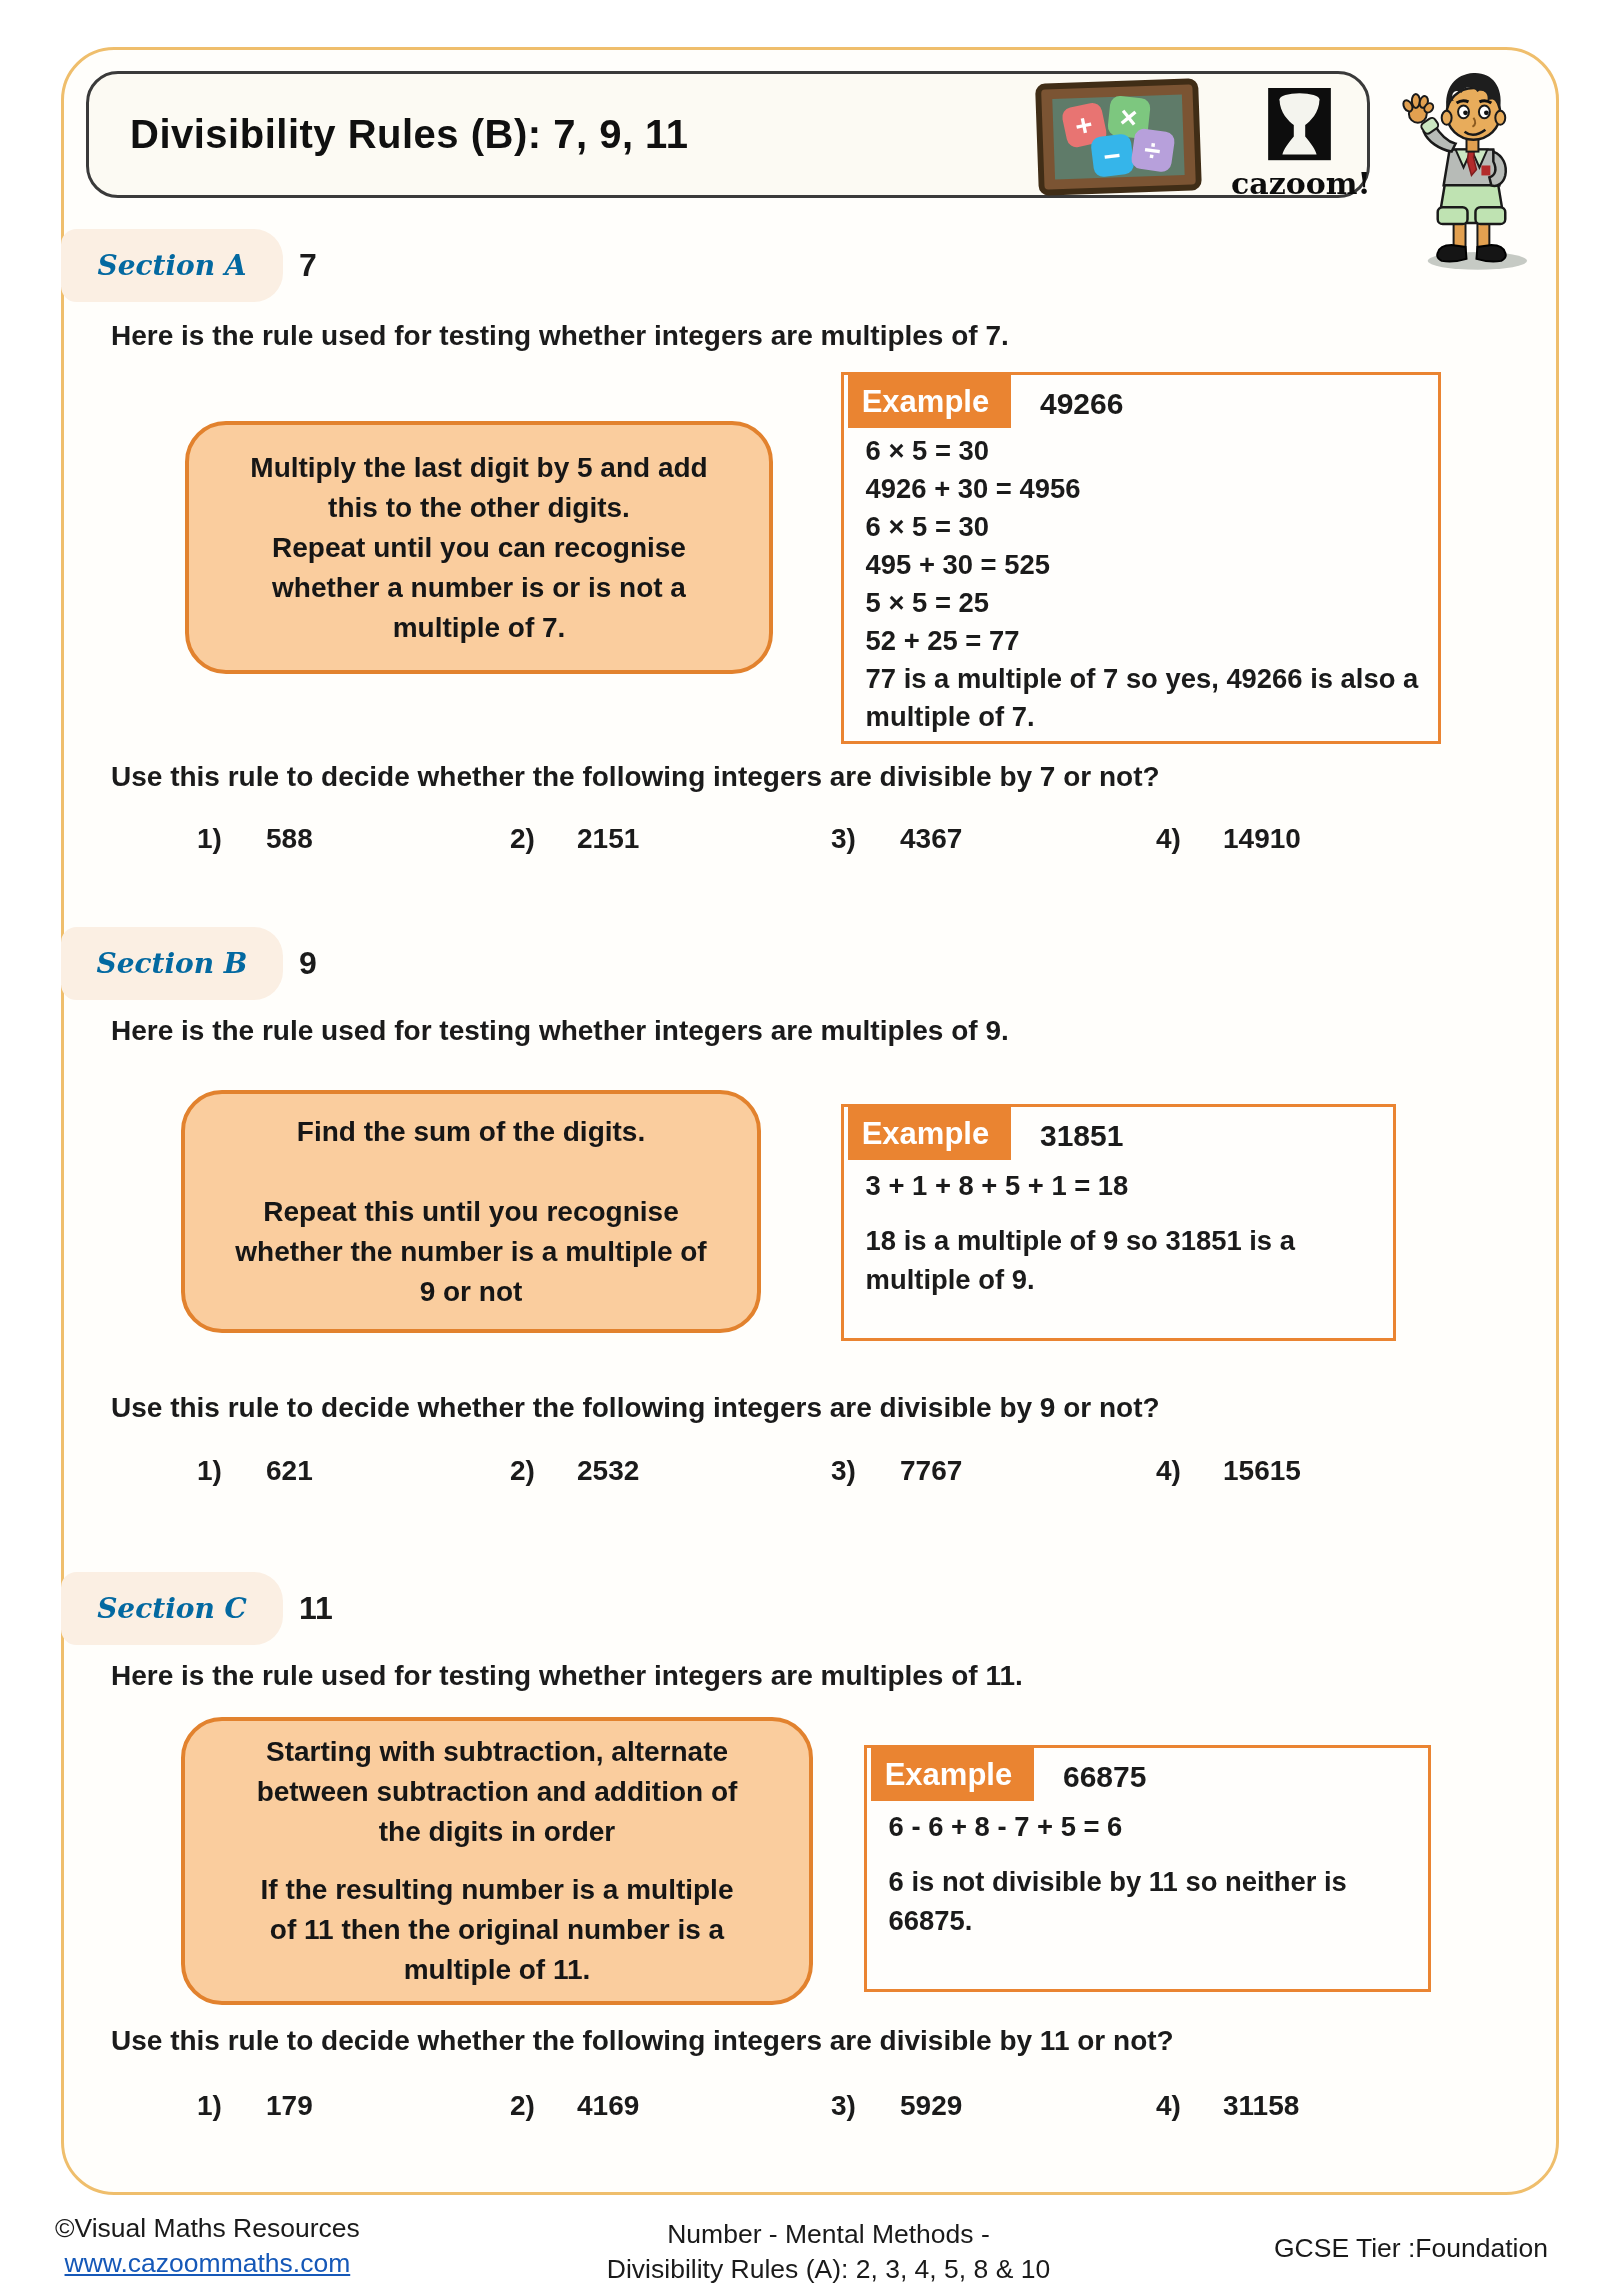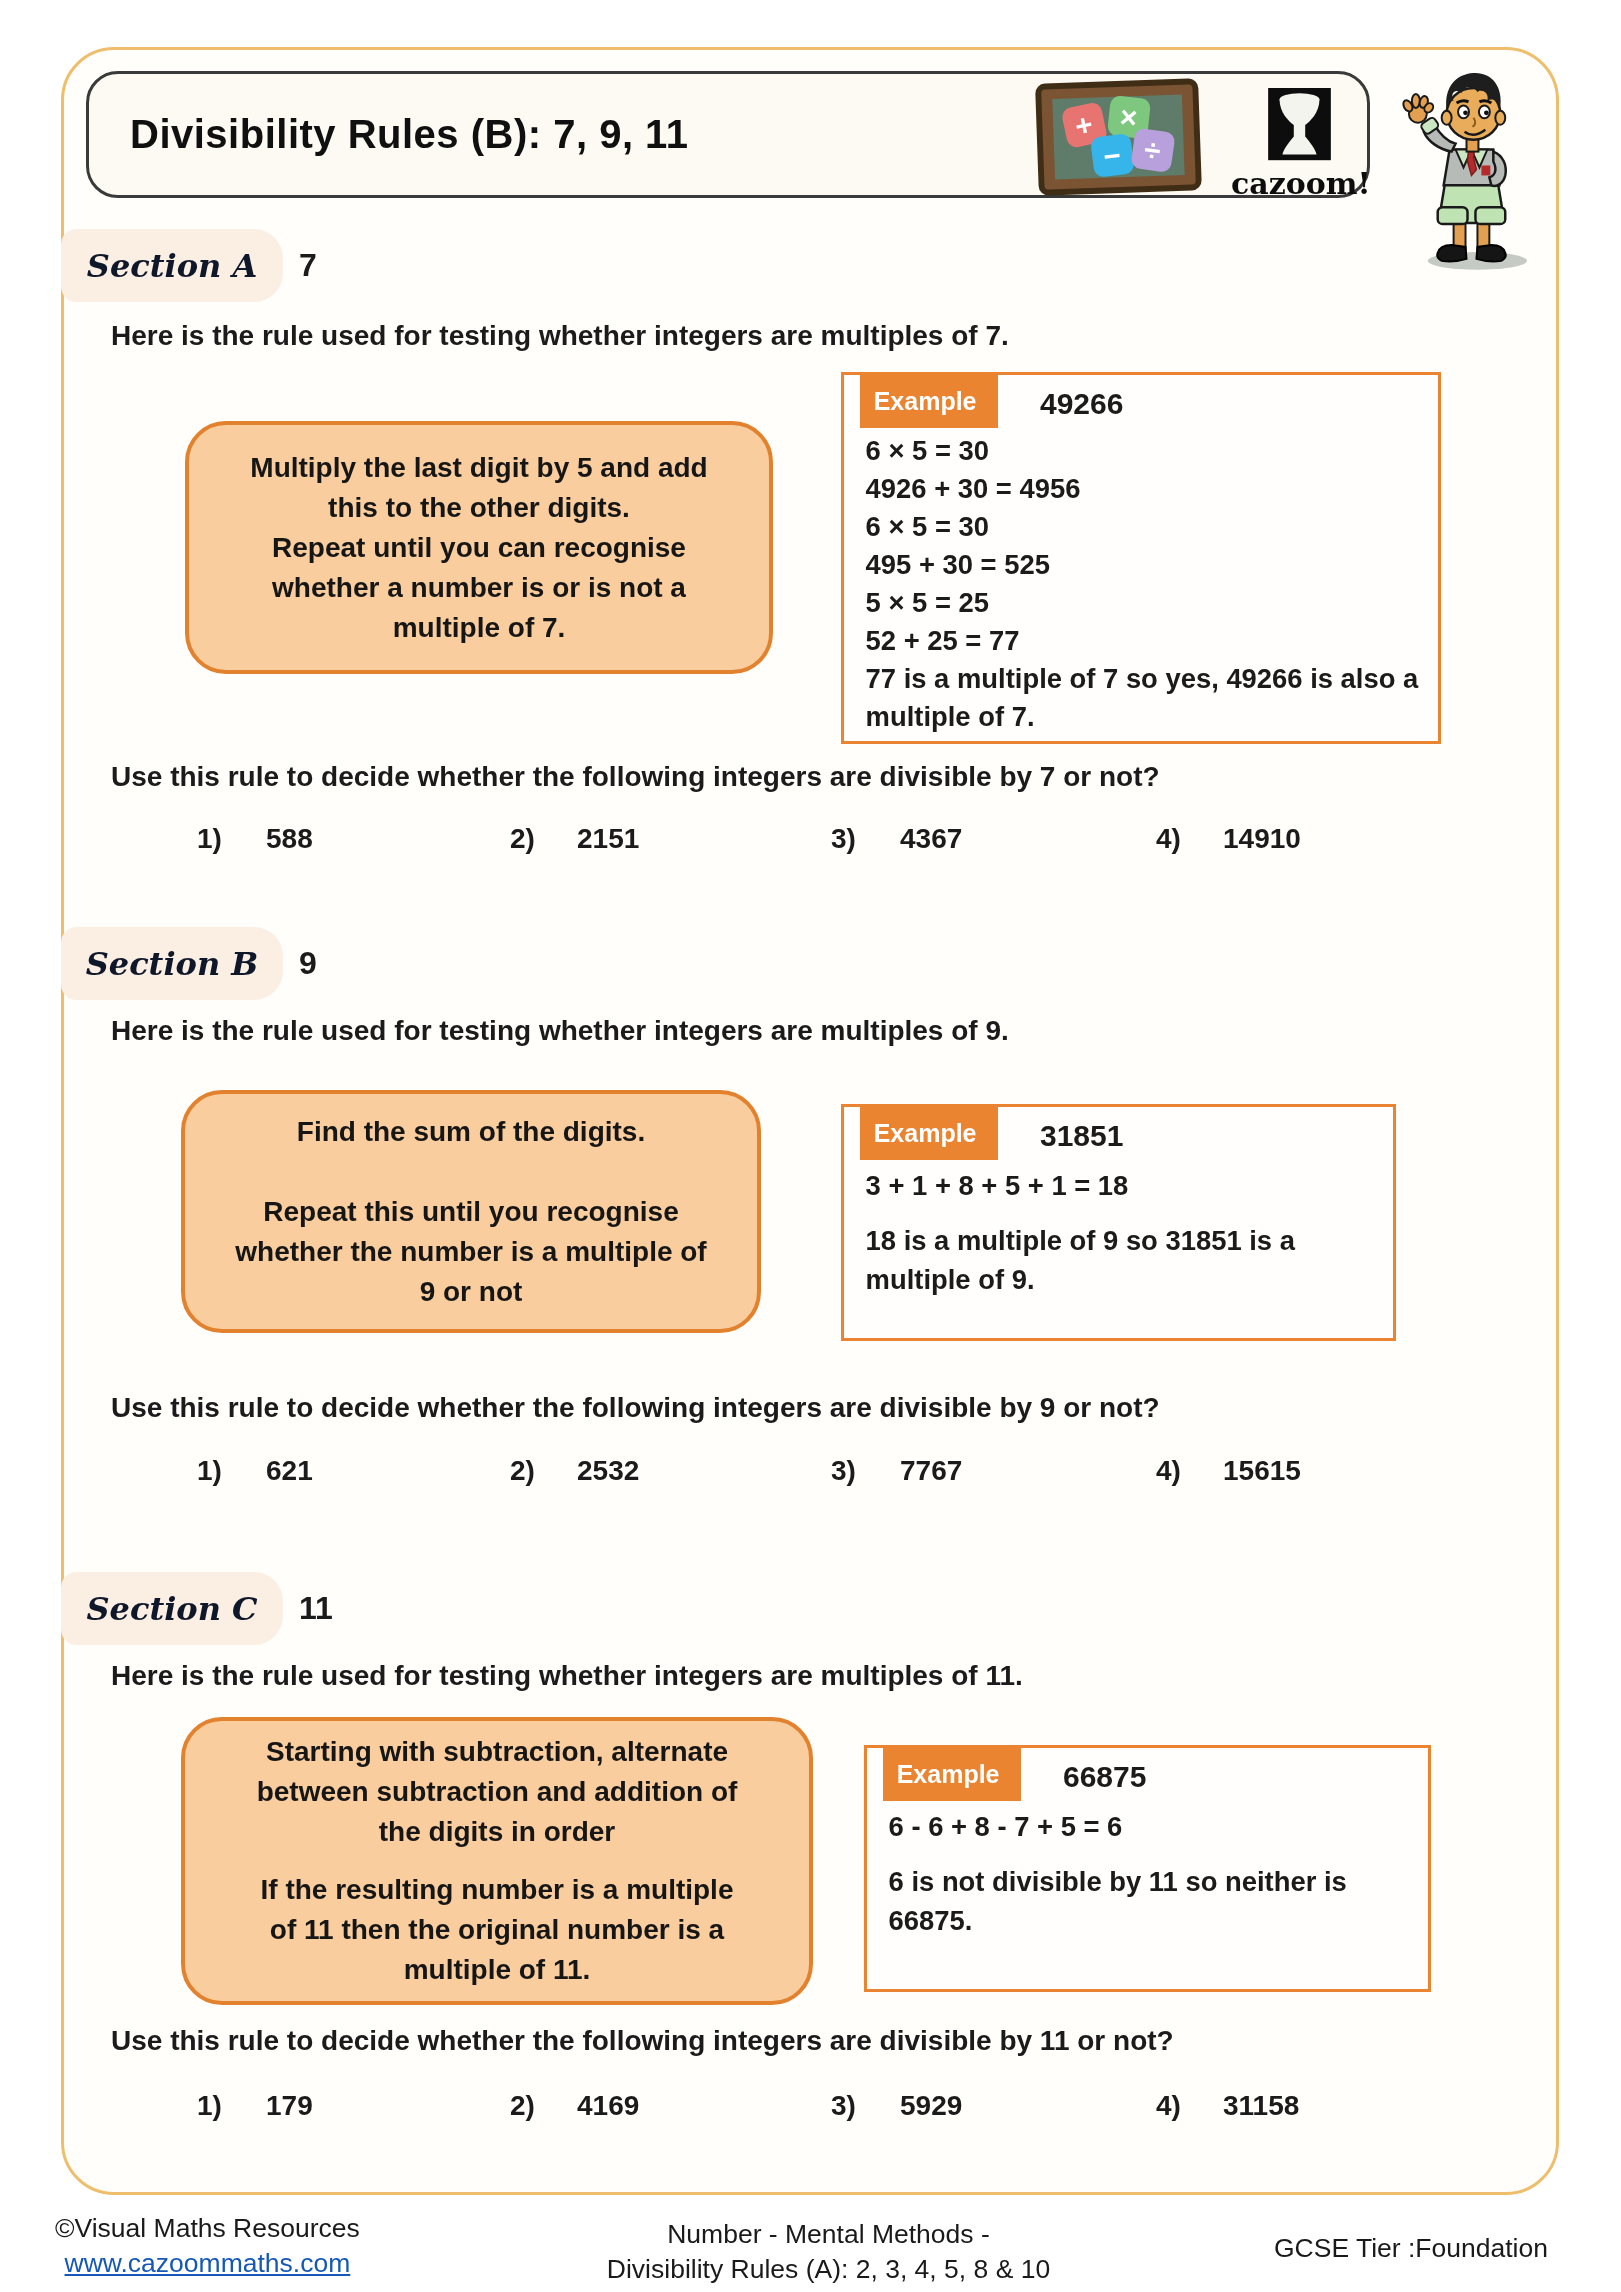--- a/index.html
+++ b/index.html
@@ -14,36 +14,36 @@
   
   #title-box{left:86px;top:71px;width:1284px;height:127px;border:3.9px solid #3A3A3A;
              border-radius:32px;box-sizing:border-box;background:#FCFAF3;}
   #title-text{position:absolute;left:41px;top:0;height:100%;display:flex;align-items:center;
               font-size:40px;font-weight:bold;letter-spacing:0.5px;color:#101010;}
 
   
   .pill{left:61px;width:222px;height:73px;background:#FBEFE3;border-radius:15.7px 29px 29px 15.7px;
         display:flex;align-items:center;justify-content:center;}
   .pill-label{font-family:"DejaVu Serif",serif;font-style:italic;font-weight:bold;
-              font-size:32px;color:#0f172a;}
+              font-size:28px;color:#0369a1;}
   .sec-num{left:299px;height:73px;line-height:73px;font-size:32px;font-weight:bold;}
 
   .intro,.question{left:111px;font-size:28px;font-weight:bold;white-space:nowrap;}
 
   
   .rule-box{background:#FACD9E;border:4.9px solid #E2822E;border-radius:41px;box-sizing:border-box;
             display:flex;flex-direction:column;justify-content:center;text-align:center;
             font-size:28px;font-weight:bold;color:#161616;}
   .rule-line{min-height:40px;line-height:40px;}
   .rule-gap-small{min-height:17.6px !important;line-height:17.6px;}
 
   
   .example-box{background:#FFFEFC;border:3.9px solid #EA8431;box-sizing:border-box;}
-  .example-tag{position:absolute;left:16px;top:0;height:53px;display:inline-flex;align-items:center;
-               background:#EA8431;color:#FFFFFF;font-size:25px;font-weight:bold;
+  .example-tag{position:absolute;left:4px;top:0;height:53px;display:inline-flex;align-items:center;
+               background:#EA8431;color:#FFFFFF;font-size:31px;font-weight:bold;
                padding:0 21.6px 0 13.7px;}
   .example-num{position:absolute;left:196px;top:11.8px;font-size:30px;font-weight:bold;}
   .example-body{position:absolute;left:21.6px;right:11.8px;top:57px;font-size:27.4px;font-weight:bold;
                 line-height:38px;}
   .spaced .example-body{top:59px;line-height:39px;}
   .spaced .example-line{margin-bottom:15.7px;}
 
   
   .items-row{left:0;width:1621px;height:39px;font-size:28px;font-weight:bold;}
   .items-row span{position:absolute;white-space:nowrap;}

